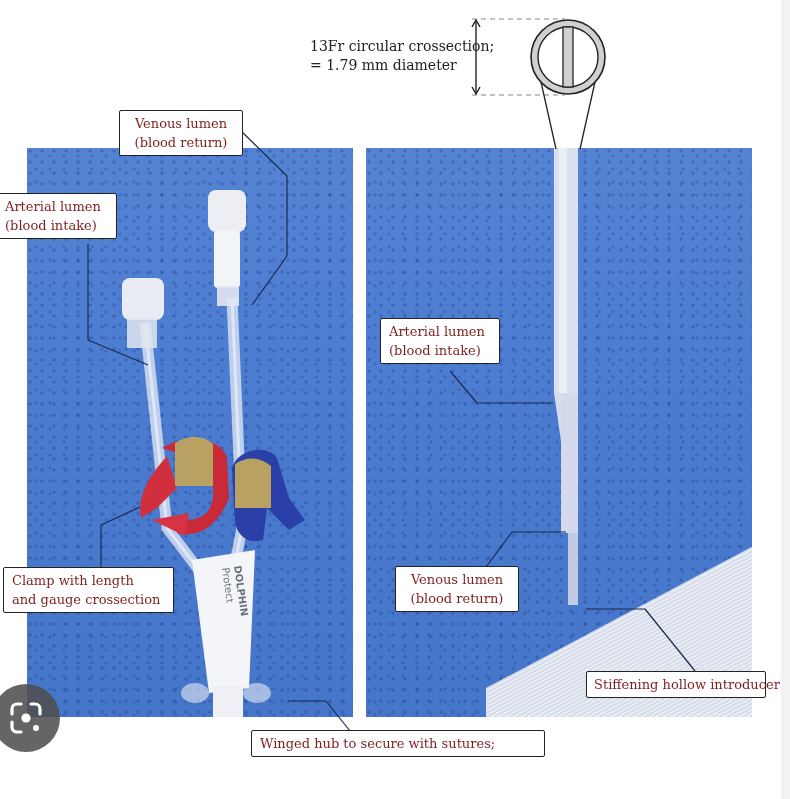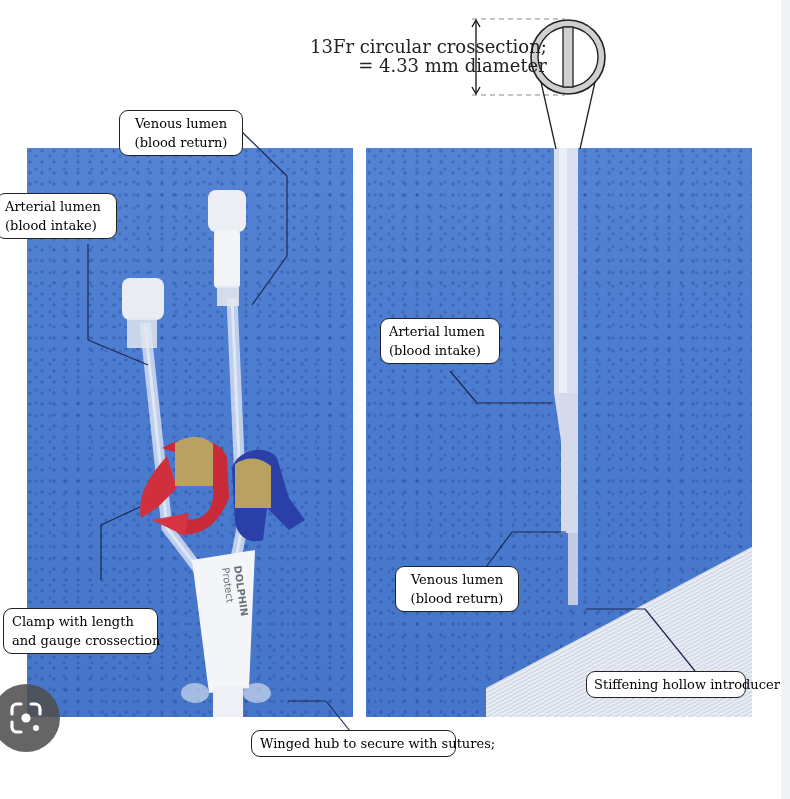--- a/index.html
+++ b/index.html
@@ -11,23 +11,23 @@
       radial-gradient(circle at 3px 3px, rgba(30,60,140,0.35) 1.4px, transparent 2px),
       radial-gradient(circle at 9px 8px, rgba(30,60,140,0.28) 1.3px, transparent 2px),
       linear-gradient(180deg, #5583d4 0%, #4a7bcf 50%, #4576c9 100%);
     background-size: 12px 11px, 14px 13px, 100% 100%;
   }
   .panel-left { left:27px; top:148px; width:326px; height:569px; }
   .panel-right { left:366px; top:148px; width:386px; height:569px; }
   .gauze2 { position:absolute; left:120px; top:455px; width:320px; height:200px;
     background: repeating-linear-gradient(0deg, #f2f3f7 0 2px, #dde2ea 2px 4px);
     transform: skewY(-28deg); opacity:0.95; }
-  .label { position:absolute; background:#ffffff; border:1.5px solid #222; border-radius:9px;
-    font-size:13px; line-height:19px; color:#000000; padding:3px 8px; white-space:nowrap; box-sizing:border-box; }
-  .plain { position:absolute; font-size:18px; line-height:19px; color:#222; white-space:nowrap;text-align:right; }
+  .label { position:absolute; background:#ffffff; border:1.5px solid #222; border-radius:2px;
+    font-size:13px; line-height:19px; color:#7f1d1d; padding:3px 8px; white-space:nowrap; box-sizing:border-box; }
+  .plain { position:absolute; font-size:14px; line-height:19px; color:#222; white-space:nowrap; }
   svg.overlay { position:absolute; left:0; top:0; width:790px; height:799px; pointer-events:none; }
   .lens { position:absolute; left:-8px; top:684px; width:68px; height:68px; border-radius:50%; background:rgba(80,80,80,0.88); }
   .lens svg { position:absolute; left:16px; top:16px; }
 </style>
 </head>
 <body>
 
 <div class="right-strip"></div>
 
 <div class="panel panel-left">
@@ -113,49 +113,49 @@
 
   <line x1="486" y1="567" x2="512" y2="532" stroke="#1a2a50" stroke-width="1.2"></line>
   <line x1="512" y1="532" x2="566" y2="532" stroke="#1a2a50" stroke-width="1.2"></line>
 
   <line x1="586" y1="609" x2="645" y2="609" stroke="#1a2a50" stroke-width="1.2"></line>
   <line x1="645" y1="609" x2="695" y2="671" stroke="#1a2a50" stroke-width="1.2"></line>
 </svg>
 
 <div class="plain" style="left:310px;top:37px;">
   <div>13Fr circular crossection;</div>
-  <div>= 4.33 mm diameter</div>
+  <div>= 1.79 mm diameter</div>
 </div>
 
 <div class="label" style="left:119px;top:110px;width:124px;text-align:center;">
   <div>Venous lumen</div>
   <div>(blood return)</div>
 </div>
 <div class="label" style="left:-4px;top:193px;width:121px;">
   <div>Arterial lumen</div>
   <div>(blood intake)</div>
 </div>
-<div class="label" style="left:3px;top:608px;width:155px;">
+<div class="label" style="left:3px;top:567px;width:171px;">
   <div>Clamp with length</div>
   <div>and gauge crossection</div>
 </div>
 
 <div class="label" style="left:380px;top:318px;width:120px;">
   <div>Arterial lumen</div>
   <div>(blood intake)</div>
 </div>
 <div class="label" style="left:395px;top:566px;width:124px;text-align:center;">
   <div>Venous lumen</div>
   <div>(blood return)</div>
 </div>
-<div class="label" style="left:586px;top:671px;width:160px;padding:3px 7px;">
+<div class="label" style="left:586px;top:671px;width:180px;padding:3px 7px;">
   <div>Stiffening hollow introducer</div>
 </div>
 
-<div class="label" style="left:251px;top:730px;width:205px;">
+<div class="label" style="left:251px;top:730px;width:294px;">
   <div>Winged hub to secure with sutures;</div>
 </div>
 
 <div class="lens">
   <svg width="36" height="36" viewBox="0 0 36 36">
     <path d="M4,14 V9 a5,5 0 0 1 5,-5 H13" fill="none" stroke="#fff" stroke-width="3.2" stroke-linecap="round"></path>
     <path d="M23,4 H27 a5,5 0 0 1 5,5 V14" fill="none" stroke="#fff" stroke-width="3.2" stroke-linecap="round"></path>
     <path d="M4,22 V27 a5,5 0 0 0 5,5 H13" fill="none" stroke="#fff" stroke-width="3.2" stroke-linecap="round"></path>
     <circle cx="18" cy="18" r="4.6" fill="#fff"></circle>
     <circle cx="28" cy="28" r="3" fill="#fff"></circle>

